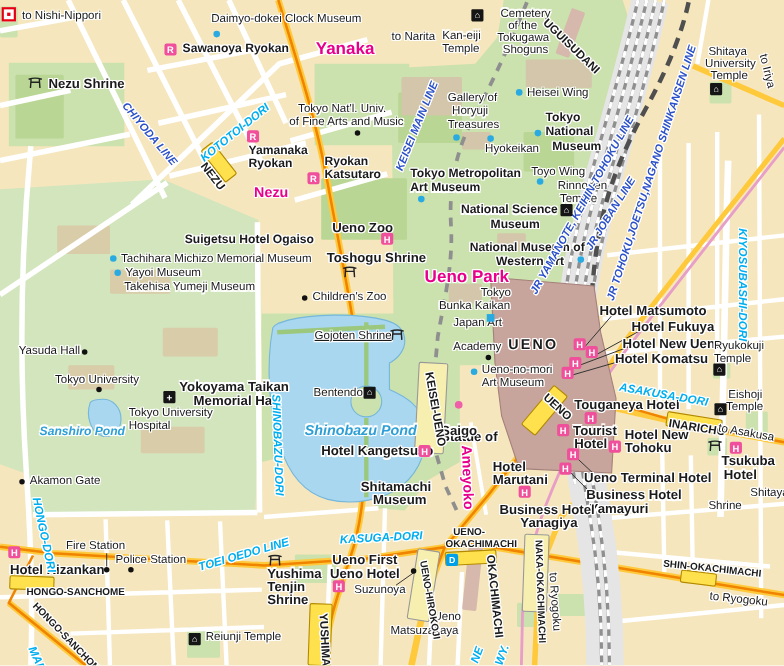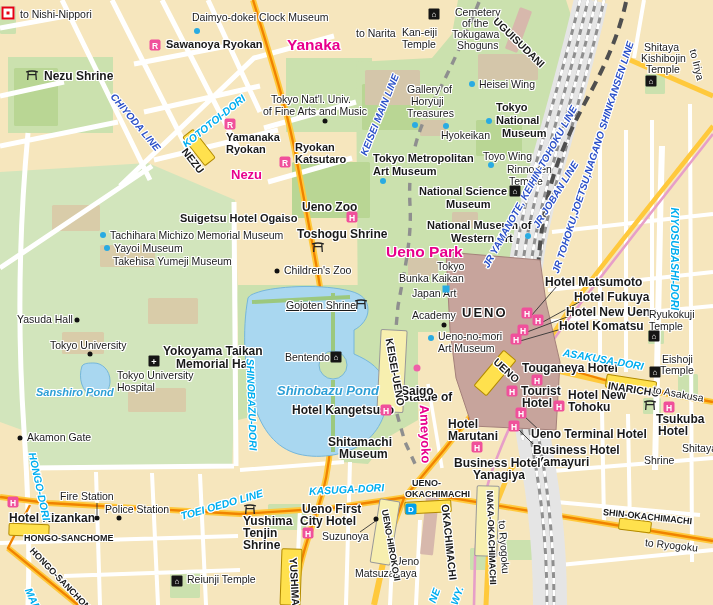--- a/index.html
+++ b/index.html
@@ -119,21 +119,21 @@
       <div class="L pk" style="left: 287px; top: 37px;">Yanaka</div>
       <div class="L n" style="left: 356px; top: 28px;">to Narita</div>
       <div class="L n" style="left: 402px; top: 27px;">Kan-eiji</div>
       <div class="L n" style="left: 402px; top: 39px;">Temple</div>
       <div class="L n" style="left: 455px; top: 7px;">Cemetery</div>
       <div class="L n" style="left: 462px; top: 18px;">of the</div>
       <div class="L n" style="left: 452px; top: 29px;">Tokugawa</div>
       <div class="L n" style="left: 457px; top: 40px;">Shoguns</div>
       <div class="L st2" style="left: 495px; top: 14px; transform: rotate(44deg);">UGUISUDANI</div>
       <div class="L n" style="left: 644px; top: 42px;">Shitaya</div>
-      <div class="L n" style="left: 641px; top: 53px;">Kishibojin</div>
+      <div class="L n" style="left: 641px; top: 53px;">University</div>
       <div class="L n" style="left: 646px; top: 64px;">Temple</div>
       <div class="L n" style="left: 693px; top: 44px; transform: rotate(76deg);">to Iriya</div>
       <div class="L B" style="left: 44px; top: 70px;">Nezu Shrine</div>
       <div class="L bl" style="left: 112px; top: 90px; transform: rotate(50deg);">CHIYODA LINE</div>
       <div class="L cy" style="left: 184px; top: 140px; transform: rotate(-39deg);">KOTOTOI-DORI</div>
       <div class="L st2" style="left: 184px; top: 144px; transform: rotate(52deg);">NEZU</div>
       <div class="L n" style="left: 271px; top: 94px;">Tokyo Nat'l. Univ.</div>
       <div class="L n" style="left: 263px; top: 106px;">of Fine Arts and Music</div>
       <div class="L n" style="left: 407px; top: 84px;">Gallery of</div>
       <div class="L n" style="left: 411px; top: 96px;">Horyuji</div>
@@ -152,21 +152,21 @@
       <div class="L n" style="left: 483px; top: 151px;">Toyo Wing</div>
       <div class="L n" style="left: 507px; top: 164px;">Rinnoden</div>
       <div class="L n" style="left: 509px; top: 176px;">Temple</div>
       <div class="L b" style="left: 373px; top: 153px;">Tokyo Metropolitan</div>
       <div class="L b" style="left: 373px; top: 166px;">Art Museum</div>
       <div class="L b" style="left: 419px; top: 186px;">National Science</div>
       <div class="L b" style="left: 446px; top: 199px;">Museum</div>
       <div class="L b" style="left: 427px; top: 220px;">National Museum of</div>
       <div class="L b" style="left: 451px; top: 233px;">Western Art</div>
       <div class="L B" style="left: 302px; top: 201px;">Ueno Zoo</div>
-      <div class="L b" style="left: 180px; top: 213px;">Suigetsu Hotel Ogaiso</div>
+      <div class="L b" style="left: 168px; top: 213px;">Suigetsu Hotel Ogaiso</div>
       <div class="L n" style="left: 110px; top: 230px;">Tachihara Michizo Memorial Museum</div>
       <div class="L n" style="left: 114px; top: 243px;">Yayoi Museum</div>
       <div class="L n" style="left: 113px; top: 256px;">Takehisa Yumeji Museum</div>
       <div class="L B" style="left: 297px; top: 228px;">Toshogu Shrine</div>
       <div class="L pk" style="left: 386px; top: 244px;">Ueno Park</div>
       <div class="L n" style="left: 437px; top: 261px;">Tokyo</div>
       <div class="L n" style="left: 399px; top: 273px;">Bunka Kaikan</div>
       <div class="L n" style="left: 284px; top: 265px;">Children's Zoo</div>
       <div class="L bl" style="left: 486px; top: 262px; transform: rotate(-61deg);">JR YAMANOTE, KEIHIN-TOHOKU LINE</div>
       <div class="L bl" style="left: 536px; top: 222px; transform: rotate(-58deg);">JR JOBAN LINE</div>
@@ -230,21 +230,21 @@
       <div class="L cy" style="left: 32px; top: 447px; transform: rotate(78deg);">HONGO-DORI</div>
       <div class="L cy" style="left: 181px; top: 511px; transform: rotate(-16deg);">TOEI OEDO LINE</div>
       <div class="L st" style="left: 24px; top: 534px;">HONGO-SANCHOME</div>
       <div class="L st" style="left: 31px; top: 545px; transform: rotate(46deg);">HONGO-SANCHOME</div>
       <div class="L B" style="left: 243px; top: 515px;">Yushima</div>
       <div class="L B" style="left: 243px; top: 527px;">Tenjin</div>
       <div class="L B" style="left: 243px; top: 539px;">Shrine</div>
       <div class="L n" style="left: 187px; top: 574px;">Reiunji Temple</div>
       <div class="L cy" style="left: 309px; top: 486px; transform: rotate(-3deg);">KASUGA-DORI</div>
       <div class="L B" style="left: 302px; top: 503px;">Ueno First</div>
-      <div class="L B" style="left: 300px; top: 515px;">City Hotel</div>
+      <div class="L B" style="left: 300px; top: 515px;">Ueno Hotel</div>
       <div class="L n" style="left: 322px; top: 531px;">Suzunoya</div>
       <div class="L st" style="left: 412px; top: 479px;">UENO-</div>
       <div class="L st" style="left: 405px; top: 490px;">OKACHIMACHI</div>
       <div class="L n" style="left: 394px; top: 556px;">Ueno</div>
       <div class="L n" style="left: 355px; top: 568px;">Matsuzakaya</div>
       <div class="L st2" style="left: 293px; top: 552px; transform: rotate(87deg);">YUSHIMA</div>
       <div class="L st" style="left: 384px; top: 505px; transform: rotate(80deg);">UENO-HIROKOJI</div>
       <div class="L st2" style="left: 445px; top: 499px; transform: rotate(84deg);">OKACHIMACHI</div>
       <div class="L st" style="left: 489px; top: 486px; transform: rotate(88deg);">NAKA-OKACHIMACHI</div>
       <div class="L n" style="left: 502px; top: 515px; transform: rotate(86deg);">to Ryogoku</div>

